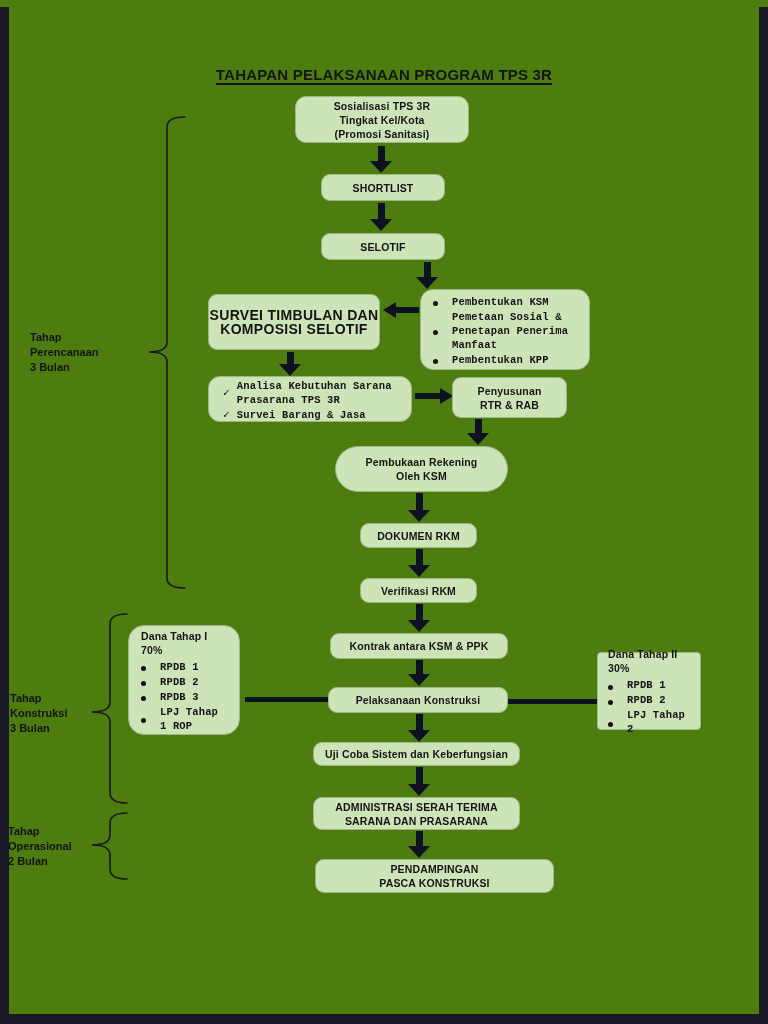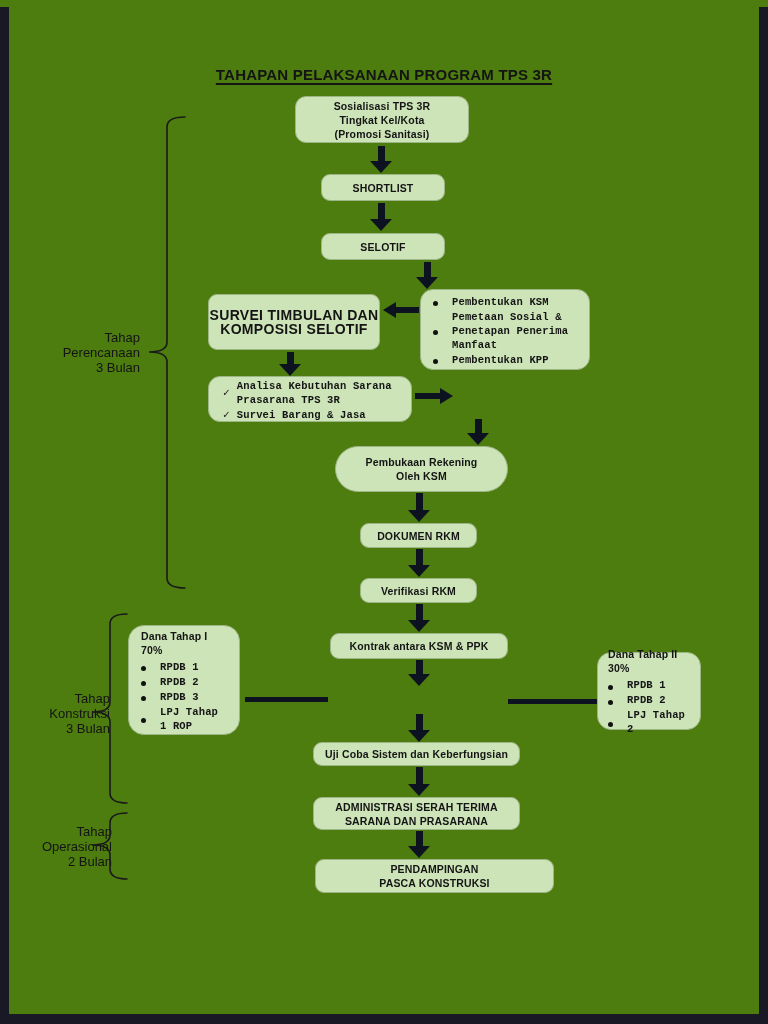--- a/index.html
+++ b/index.html
@@ -31,21 +31,21 @@
   .varrow .stem{width:7px;flex:1 1 auto;background:var(--arrow);}
   .varrow .head{width:0;height:0;border-left:11px solid transparent;border-right:11px solid transparent;
                 border-top:12px solid var(--arrow);}
   .harrow{position:absolute;height:16px;display:flex;align-items:center;}
   .hstem{flex:1 1 auto;height:6px;background:var(--arrow);}
   .hheadL{width:0;height:0;border-top:8px solid transparent;border-bottom:8px solid transparent;
           border-right:13px solid var(--arrow);}
   .hheadR{width:0;height:0;border-top:8px solid transparent;border-bottom:8px solid transparent;
           border-left:13px solid var(--arrow);}
   .hline{position:absolute;height:5px;background:var(--arrow);}
-  .phase{position:absolute;text-align:right;font-weight:normal;font-size:13px;line-height:15px;}
+  .phase{position:absolute;text-align:left;font-weight:bold;font-size:11px;line-height:15px;}
   .brace{position:absolute;}
   .brace path{fill:none;stroke:#1a1a1a;stroke-width:1.6;stroke-linecap:round;}
 </style>
 </head>
 <body>
 
 <div class="page">
 
   <div class="frame" style="left:0;top:7px;width:9px;height:1017px"></div>
   <div class="frame" style="left:759px;top:7px;width:9px;height:1017px"></div>
@@ -154,20 +154,24 @@
           <span style="max-width:162px">Survei Barang &amp; Jasa</span>
         </li>
     </ul>
   </div>
 
   <div class="harrow" style="left:415px;top:388px;width:38px">
     <div class="hstem"></div>
     <div class="hheadR"></div>
   </div>
 
+  <div class="box" style="left:452px;top:377px;width:115px;height:41px">
+    <span class="ln">Penyusunan</span>
+    <span class="ln">RTR &amp; RAB</span>
+  </div>
 
   <div class="varrow" style="left:467px;top:419px;height:26px">
     <div class="stem"></div>
     <div class="head"></div>
   </div>
 
   <div class="box" style="left:335px;top:446px;width:173px;height:46px;border-radius:23px">
     <span class="ln">Pembukaan Rekening</span>
     <span class="ln">Oleh KSM</span>
   </div>
@@ -226,24 +230,27 @@
       <li>
           <span class="dot"></span>
           <span class="gap2"></span>
           <span style="max-width:66px">LPJ Tahap 1 ROP</span>
         </li>
     </ul>
   </div>
 
   <div class="hline" style="left:245px;top:697px;width:83px"></div>
 
+  <div class="box" style="left:328px;top:687px;width:180px;height:26px">
+    <span class="ln">Pelaksanaan Konstruksi</span>
+  </div>
 
   <div class="hline" style="left:508px;top:699px;width:89px"></div>
 
-  <div class="box leftal" style="left:597px;top:652px;width:104px;height:78px;border-radius:14px;padding:7px 9px 5px 10px">
+  <div class="box leftal" style="left:597px;top:652px;width:104px;height:78px;border-radius:4px;padding:7px 9px 5px 10px">
     <div class="ln">Dana Tahap II</div>
     <div class="ln">30%</div>
     <ul class="blist">
       <li>
           <span class="dot"></span>
           <span class="gap2"></span>
           <span style="max-width:66px">RPDB 1</span>
         </li>
       <li>
           <span class="dot"></span>

